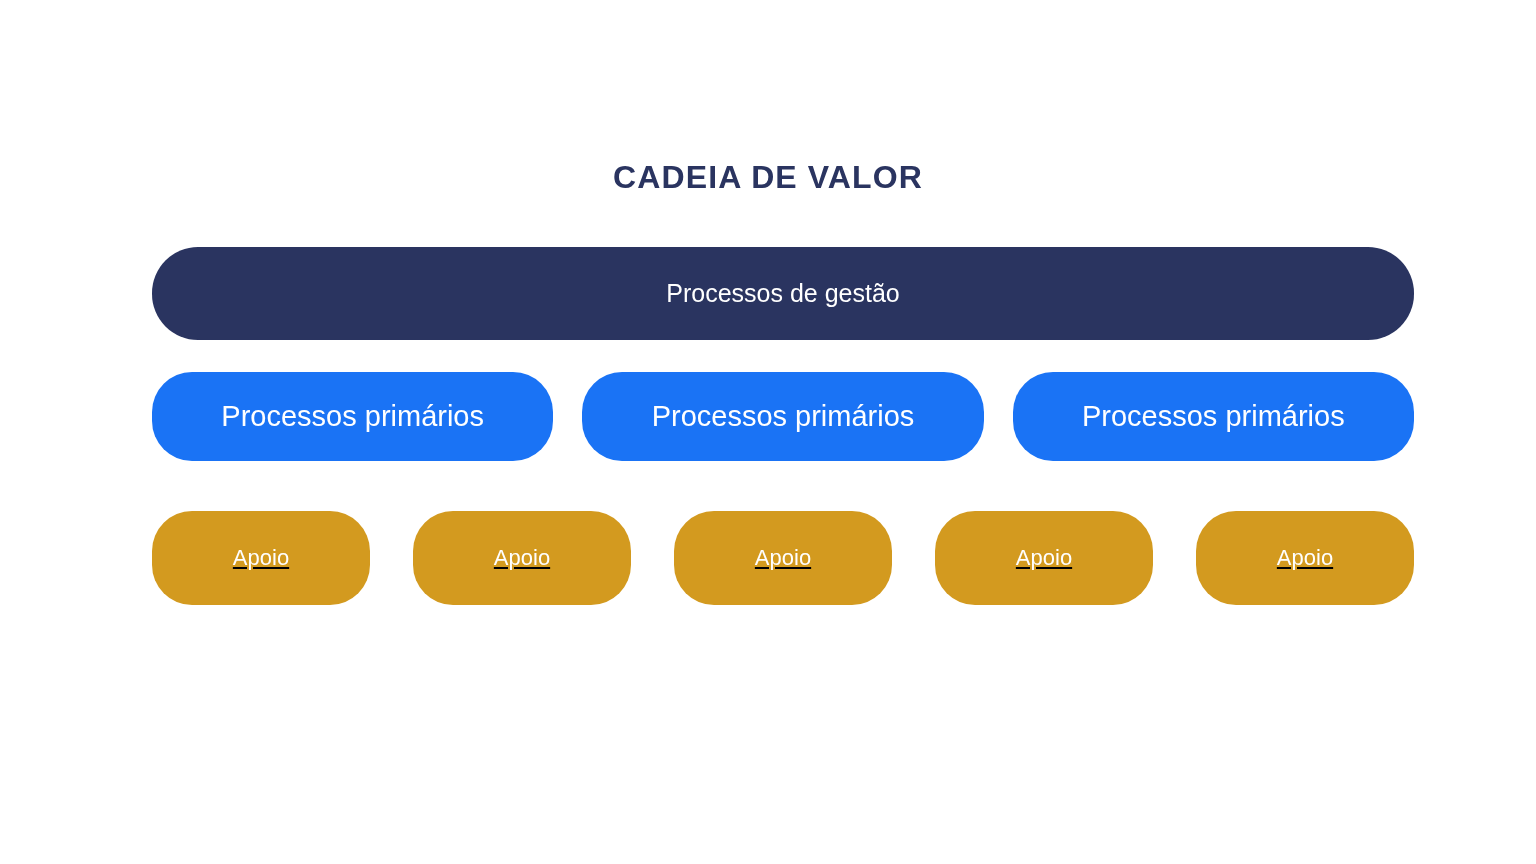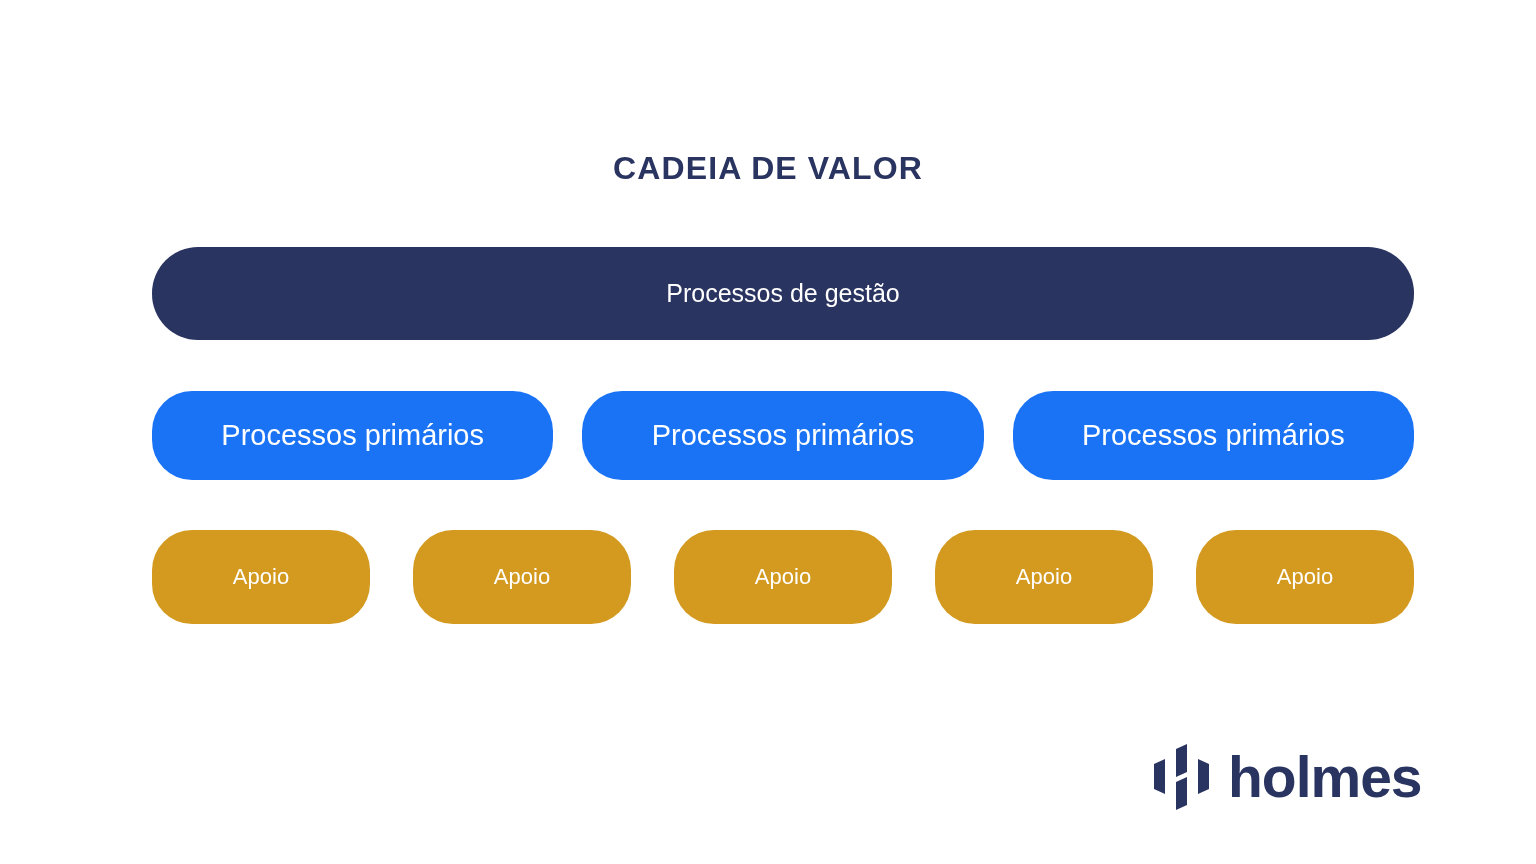--- a/index.html
+++ b/index.html
@@ -19,21 +19,21 @@
     position: relative;
     width: 1536px;
     height: 864px;
     background: #ffffff;
   }
 
   
   .slide-title {
     position: absolute;
     left: 0;
-    top: 128px;
+    top: 137px;
     width: 1536px;
     text-align: center;
     font-size: 32px;
     font-weight: 700;
     letter-spacing: 1.1px;
     color: #2a3460;
     line-height: 1.2;
     white-space: nowrap;
   }
 
@@ -46,21 +46,21 @@
   }
 
   .chain-row {
     display: flex;
     flex-direction: row;
     align-items: stretch;
     width: 100%;
   }
 
   .row-management {
-    margin-bottom: 51px;
+    margin-bottom: 32px;
   }
   .row-primary {
     margin-bottom: 50px;
   }
 
   .chain-box {
     display: flex;
     align-items: center;
     justify-content: center;
     box-sizing: border-box;
@@ -90,20 +90,21 @@
   .row-primary {
     gap: 29px;
   }
   .row-primary .chain-box {
     flex: 1 1 0;
   }
 
   
   .row-support {
     gap: 43px;
+    text-decoration: underline;
   }
   .row-support .chain-box {
     flex: 1 1 0;
     height: 94px;
     background: #d39a1f;
     border-radius: 40px;
     font-size: 22px;
   }
 
   
@@ -170,27 +171,14 @@
       <div class="chain-box">
         <span>Apoio</span>
       </div>
       <div class="chain-box">
         <span>Apoio</span>
       </div>
     </div>
 
   </div>
 
-  <div class="logo">
-    <svg class="logo-mark" viewBox="0 0 62 66" aria-hidden="true">
-
-      <polygon points="2,20 13,15 13,50 2,45" fill="#2a3460"></polygon>
-
-      <polygon points="24,5 35,0 35,28 24,33" fill="#2a3460"></polygon>
-
-      <polygon points="24,38 35,33 35,61 24,66" fill="#2a3460"></polygon>
-
-      <polygon points="46,15 57,20 57,45 46,50" fill="#2a3460"></polygon>
-    </svg>
-    <span class="logo-wordmark">holmes</span>
-  </div>
 
 </div>
 
 </body></html>

